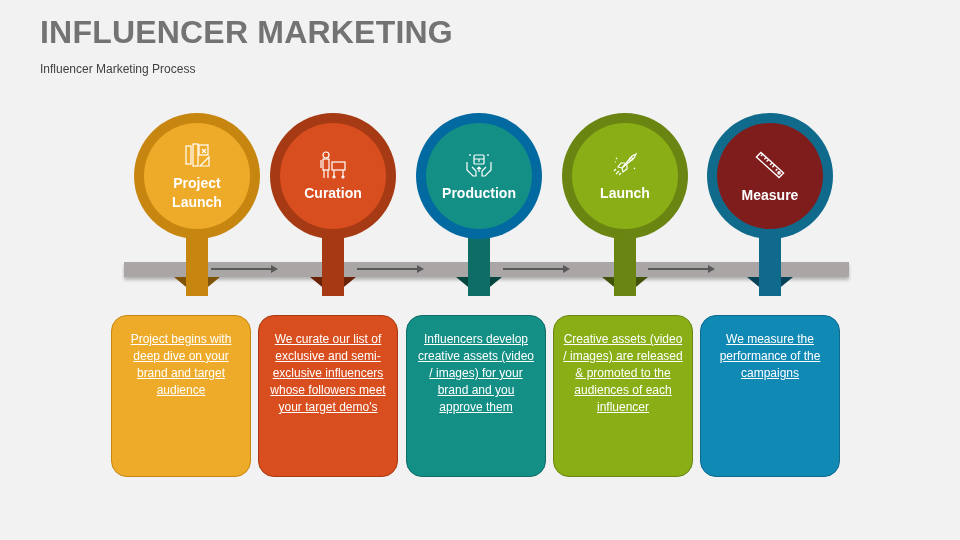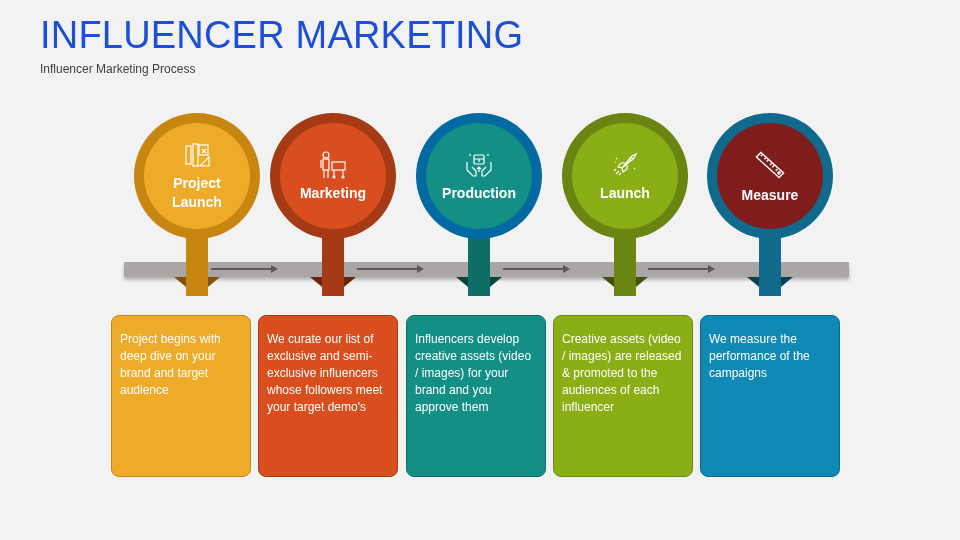--- a/index.html
+++ b/index.html
@@ -1,37 +1,37 @@
 <!DOCTYPE html>
 <html><head>
 <meta charset="utf-8">
 <style>
   html, body { margin:0; padding:0; }
   body { width:960px; height:540px; background:#f2f2f2; position:relative; overflow:hidden;
          font-family:"Liberation Sans", "DejaVu Sans", sans-serif; }
-  .title { position:absolute; left:40px; top:14px; font-size:38px; font-weight:normal; color:#1d4ed8; letter-spacing:0.2px; }
+  .title { position:absolute; left:40px; top:14px; font-size:32px; font-weight:bold; color:#737373; letter-spacing:0.2px; }
   .subtitle { position:absolute; left:40px; top:62px; font-size:12px; color:#404040; }
   .bar { position:absolute; left:124px; top:262px; width:725px; height:15px; background:#a9a6a5;
          box-shadow:0 3px 3px rgba(0,0,0,0.25); }
   .arrow { position:absolute; top:268px; height:2px; background:#595959; }
   .arrow::after { content:""; position:absolute; right:-2px; top:-3px; border-left:7px solid #595959;
                   border-top:4px solid transparent; border-bottom:4px solid transparent; }
   .step { position:absolute; top:113px; width:126px; height:185px; }
   .tri { position:absolute; top:164px; left:40px; width:0; height:0;
          border-left:23px solid transparent; border-right:23px solid transparent; border-top:19px solid; }
   .stem { position:absolute; left:52px; top:110px; width:22px; height:73px; }
   .outer { position:absolute; left:0; top:0; width:126px; height:126px; border-radius:50%; }
   .inner { position:absolute; left:10px; top:10px; width:106px; height:106px; border-radius:50%;
            display:flex; flex-direction:column; align-items:center; justify-content:center; }
   .icon { width:30px; height:30px; margin-bottom:4px; }
   .icon svg { width:30px; height:30px; }
   .label { color:#fff; font-weight:bold; font-size:14px; text-align:center; line-height:19px; }
-  .card { position:absolute; top:315px; width:140px; height:162px; border-radius:8px;
-          color:#fff; font-size:12px; line-height:17px; text-align:left; box-sizing:border-box;
-          padding:15px 8px 0 8px; }
+  .card { position:absolute; top:315px; width:140px; height:162px; border-radius:16px;
+          color:#fff; font-size:12px; line-height:17px; text-align:center; box-sizing:border-box;
+          padding:15px 8px 0 8px;text-decoration:underline; }
 </style>
 </head>
 <body>
 
 <div class="title">INFLUENCER MARKETING</div>
 <div class="subtitle">Influencer Marketing Process</div>
 
 <div class="bar"></div>
 <div class="arrow" style="left:211px;width:65px;"></div>
 <div class="arrow" style="left:357px;width:65px;"></div>
@@ -66,21 +66,21 @@
         <svg viewBox="0 0 30 30" fill="none" stroke="#fff" stroke-width="1.2">
           <circle cx="8" cy="5" r="3"></circle>
             <rect x="5" y="9" width="6" height="11"></rect>
           <path d="M6 20 v8 M10 20 v8 M3 10 v8"></path>
           <rect x="14" y="12" width="13" height="8"></rect>
             <path d="M16 20 v7 M25 20 v7"></path>
           <circle cx="16" cy="27" r="1"></circle>
             <circle cx="25" cy="27" r="1"></circle>
         </svg>
       </div>
-      <div class="label">Marketing</div>
+      <div class="label">Curation</div>
     </div>
   </div>
 </div>
 
 <div class="step" style="left:416px;">
   <div class="tri" style="border-top-color:#07453f;"></div>
   <div class="stem" style="background:#0e6e66;"></div>
   <div class="outer" style="background:#0369a1;">
     <div class="inner" style="background:#138f86;">
       <div class="icon">

